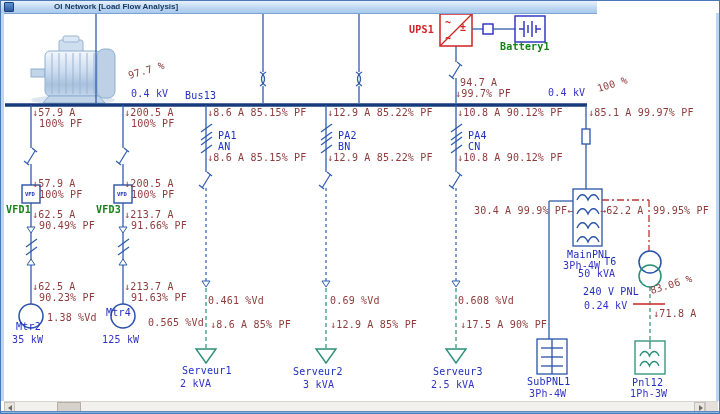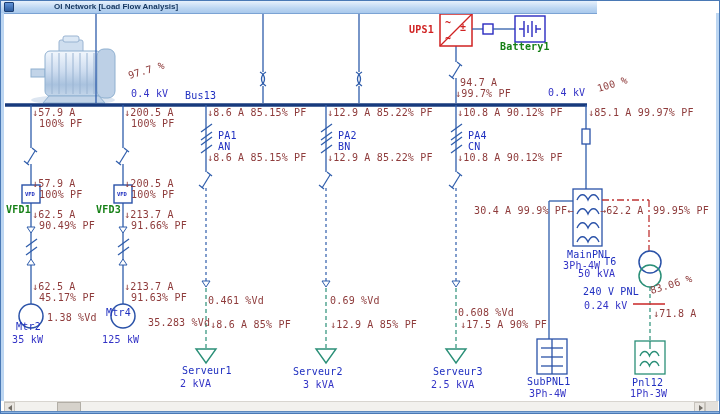--- a/index.html
+++ b/index.html
@@ -236,36 +236,36 @@
 
   <span class="lbl" style="left:31px;top:107px">↓57.9 A</span>
   <span class="lbl" style="left:38px;top:118px">100% PF</span>
   <span class="lbl" style="left:31px;top:178px">↓57.9 A</span>
   <span class="lbl" style="left:38px;top:189px">100% PF</span>
   <span class="lbl vfdtxt" style="left:24px;top:190px">VFD</span>
   <span class="lbl bgreen" style="left:5px;top:204px">VFD1</span>
   <span class="lbl" style="left:31px;top:209px">↓62.5 A</span>
   <span class="lbl" style="left:38px;top:220px">90.49% PF</span>
   <span class="lbl" style="left:31px;top:281px">↓62.5 A</span>
-  <span class="lbl" style="left:38px;top:292px">45.17% PF</span>
+  <span class="lbl" style="left:38px;top:292px">90.23% PF</span>
   <span class="lbl" style="left:46px;top:312px">1.38 %Vd</span>
   <span class="lbl bblue" style="left:15px;top:321px">Mtr2</span>
   <span class="lbl blue" style="left:11px;top:334px">35 kW</span>
 
   <span class="lbl" style="left:123px;top:107px">↓200.5 A</span>
   <span class="lbl" style="left:130px;top:118px">100% PF</span>
   <span class="lbl" style="left:123px;top:178px">↓200.5 A</span>
   <span class="lbl" style="left:130px;top:189px">100% PF</span>
   <span class="lbl vfdtxt" style="left:116px;top:190px">VFD</span>
   <span class="lbl bgreen" style="left:95px;top:204px">VFD3</span>
   <span class="lbl" style="left:123px;top:209px">↓213.7 A</span>
   <span class="lbl" style="left:130px;top:220px">91.66% PF</span>
   <span class="lbl" style="left:123px;top:281px">↓213.7 A</span>
   <span class="lbl" style="left:130px;top:292px">91.63% PF</span>
-  <span class="lbl" style="left:147px;top:317px">35.283 %Vd</span>
+  <span class="lbl" style="left:147px;top:317px">0.565 %Vd</span>
   <span class="lbl bblue" style="left:105px;top:307px">Mtr4</span>
   <span class="lbl blue" style="left:101px;top:334px">125 kW</span>
 
   <span class="lbl" style="left:206px;top:107px">↓8.6 A 85.15% PF</span>
   <span class="lbl bblue" style="left:217px;top:130px">PA1</span>
   <span class="lbl bblue" style="left:217px;top:141px">AN</span>
   <span class="lbl" style="left:206px;top:152px">↓8.6 A 85.15% PF</span>
   <span class="lbl" style="left:207px;top:295px">0.461 %Vd</span>
   <span class="lbl" style="left:209px;top:319px">↓8.6 A 85% PF</span>
   <span class="lbl bblue" style="left:181px;top:365px">Serveur1</span>
@@ -277,21 +277,21 @@
   <span class="lbl" style="left:326px;top:152px">↓12.9 A 85.22% PF</span>
   <span class="lbl" style="left:329px;top:295px">0.69 %Vd</span>
   <span class="lbl" style="left:329px;top:319px">↓12.9 A 85% PF</span>
   <span class="lbl bblue" style="left:292px;top:366px">Serveur2</span>
   <span class="lbl blue" style="left:302px;top:379px">3 kVA</span>
 
   <span class="lbl" style="left:456px;top:107px">↓10.8 A 90.12% PF</span>
   <span class="lbl bblue" style="left:467px;top:130px">PA4</span>
   <span class="lbl bblue" style="left:467px;top:141px">CN</span>
   <span class="lbl" style="left:456px;top:152px">↓10.8 A 90.12% PF</span>
-  <span class="lbl" style="left:457px;top:307px">0.608 %Vd</span>
+  <span class="lbl" style="left:457px;top:295px">0.608 %Vd</span>
   <span class="lbl" style="left:459px;top:319px">↓17.5 A 90% PF</span>
   <span class="lbl bblue" style="left:432px;top:366px">Serveur3</span>
   <span class="lbl blue" style="left:430px;top:379px">2.5 kVA</span>
 
   <span class="lbl" style="left:587px;top:107px">↓85.1 A 99.97% PF</span>
   <span class="lbl" style="left:473px;top:205px">30.4 A 99.9% PF←</span>
   <span class="lbl" style="left:599px;top:205px">→62.2 A</span>
   <span class="lbl" style="left:652px;top:205px">99.95% PF</span>
   <span class="lbl bblue" style="left:566px;top:249px">MainPNL</span>
   <span class="lbl blue" style="left:562px;top:260px">3Ph-4W</span>

